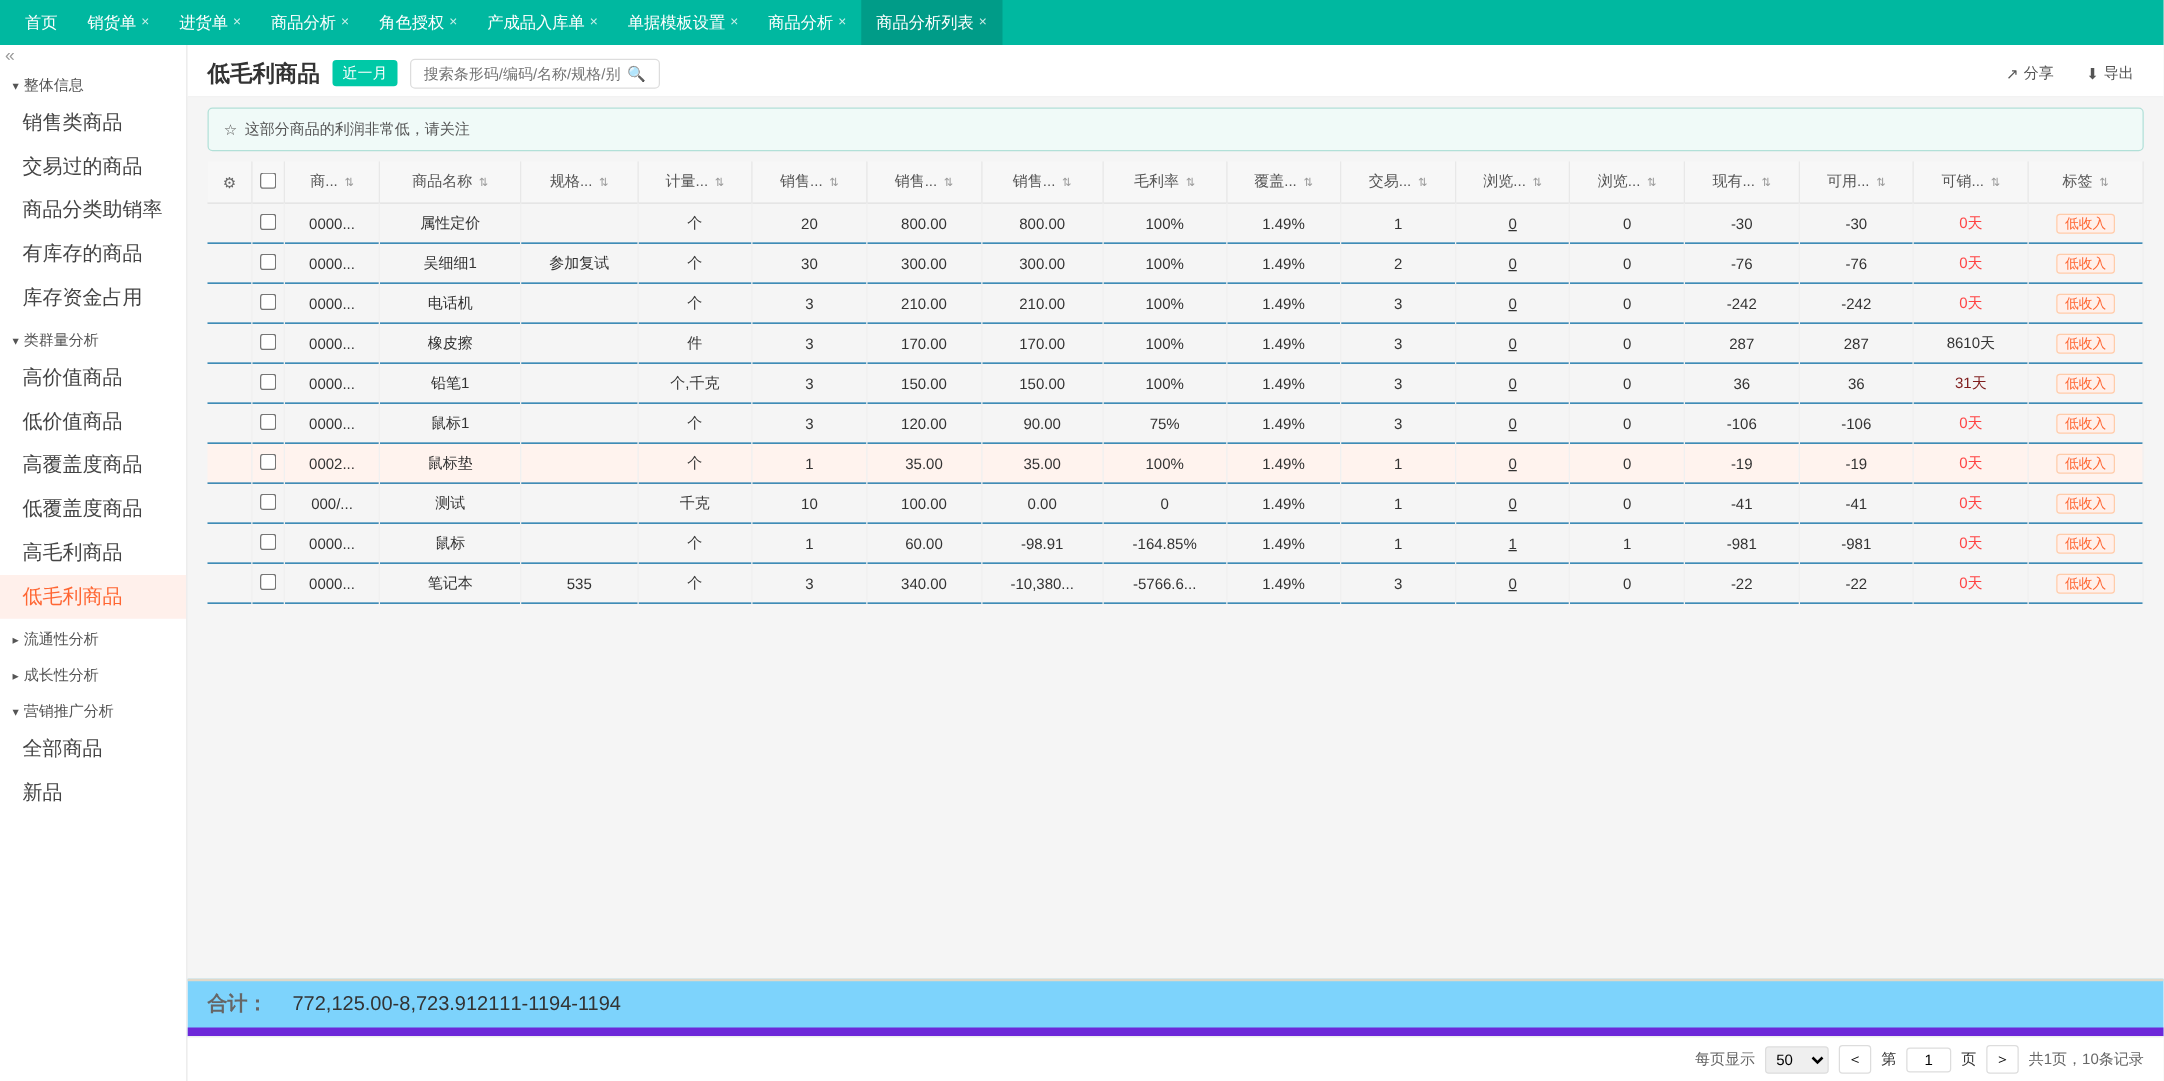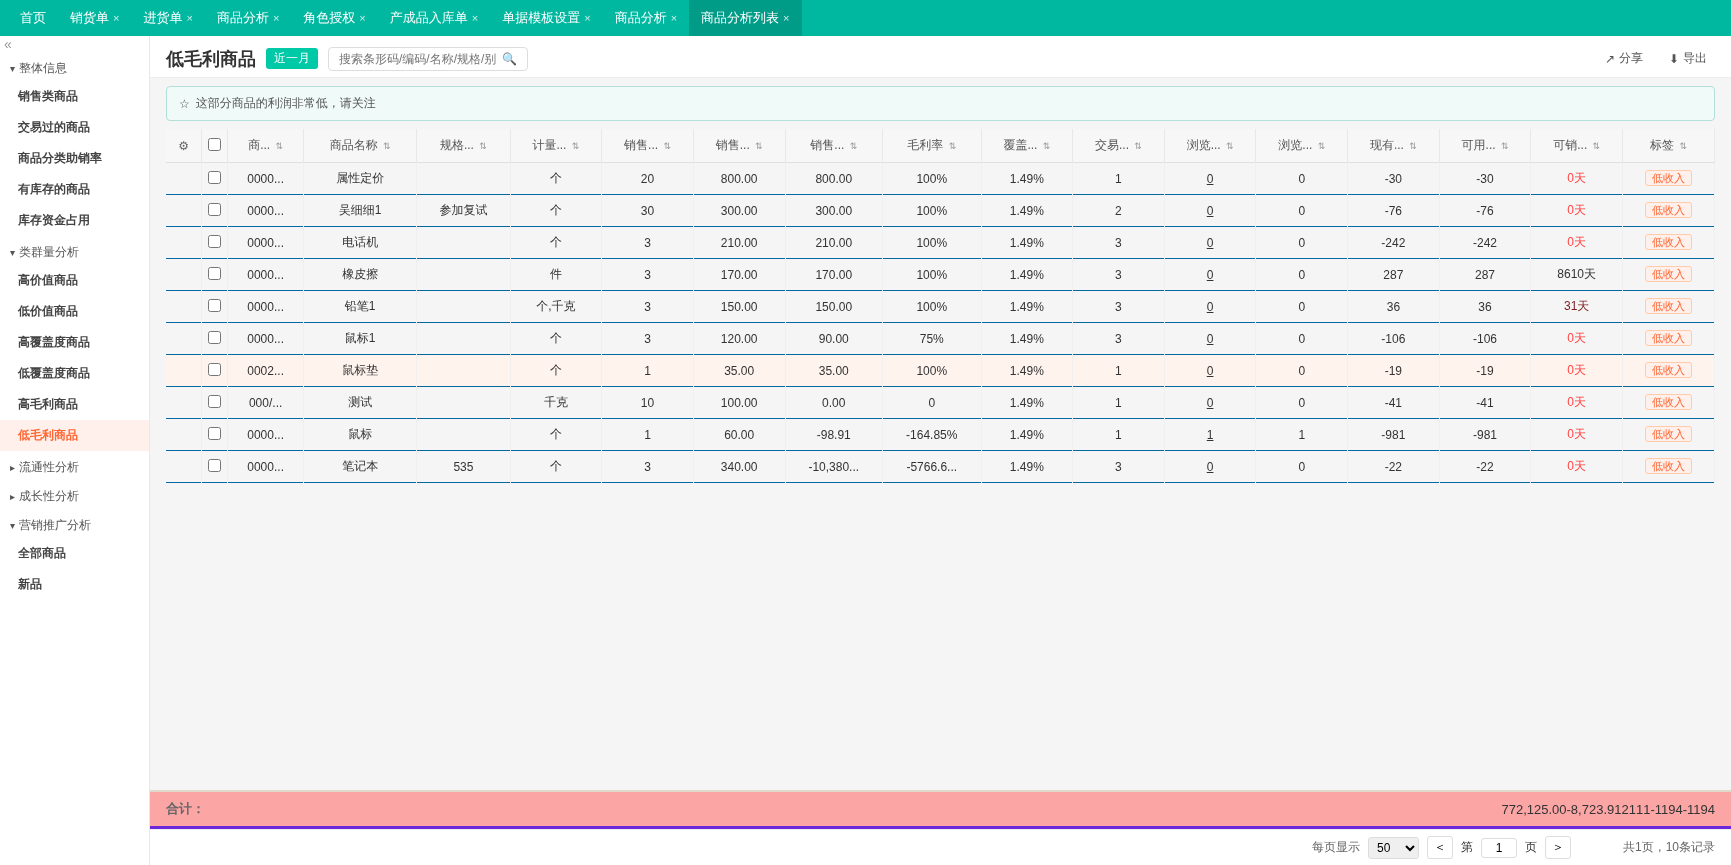--- a/index.html
+++ b/index.html
@@ -43,22 +43,21 @@
       padding: 8px 10px 4px;
       font-size: 12px;
       display: flex;
       align-items: center;
       gap: 4px;
     }
     .sidebar-item {
       padding: 7px 10px 7px 18px;
       cursor: pointer;
       color: #444;
-      font-size: 12px;
-      font-weight: bold;
+      font-size: 16px;
     }
     .sidebar-item.active { background: #fff0eb; color: #ff6633; }
     .collapse-icon { font-size: 10px; }
 
     
     .main { flex: 1; display: flex; flex-direction: column; overflow: hidden; }
 
     
     .page-header {
       padding: 10px 16px 6px;
@@ -166,27 +165,27 @@
       border: 1px solid #ffccaa;
       padding: 1px 6px;
       border-radius: 3px;
       font-size: 11px;
     }
     .underline-link { text-decoration: underline; cursor: pointer; color: #333; }
     .settings-icon { cursor: pointer; color: #666; }
 
     
     .footer-total {
-      background: #fca5a5;
+      background: #7dd3fc;
       border-top: 2px solid #e0d8c8;
-      border-bottom: 3px solid #6d28d9;
+      border-bottom: 7px solid #6d28d9;
       display: flex;
       padding: 8px 16px;
       align-items: center;
-      font-size: 13px;
+      font-size: 16px;
     }
     .total-label { color: #666; margin-right: 20px; font-weight: bold; }
 
     
     .pagination {
       display: flex;
       align-items: center;
       justify-content: flex-end;
       padding: 6px 16px;
       background: #fff;
@@ -210,21 +209,21 @@
       font-size: 12px;
     }
     .page-num-input {
       border: 1px solid #ddd;
       border-radius: 3px;
       width: 36px;
       text-align: center;
       padding: 2px 4px;
       font-size: 12px;
     }
-    .pagination-info { color: #666; margin-left: 44px; }
+    .pagination-info { color: #666; }
 
     .checkbox-cell { width: 24px; }
     input[type="checkbox"] { cursor: pointer; }
 
     
     .arrow-left { font-size: 14px; color: #999; cursor: pointer; padding: 0 4px; }
   </style>
 </head>
 <body>
 
@@ -560,21 +559,21 @@
       <td>-22</td>
       <td style="color:#ff4444">0天</td>
       <td><span class="tag-badge" style="color:#ff6633">低收入</span></td>
     </tr>
           </tbody>
       </table>
     </div>
 
     <div class="footer-total">
       <span class="total-label">合计：</span>
-      <div style="flex:1; display:flex; justify-content:flex-end;">
+      <div style="flex:1; display:flex; justify-content:flex-start;">
         <span>77</span>
         <span>2,125.00</span>
         <span>-8,723.91</span>
         <span>21</span>
         <span>1</span>
         <span>1</span>
         <span>-1194</span>
         <span>-1194</span>
       </div>
     </div>

